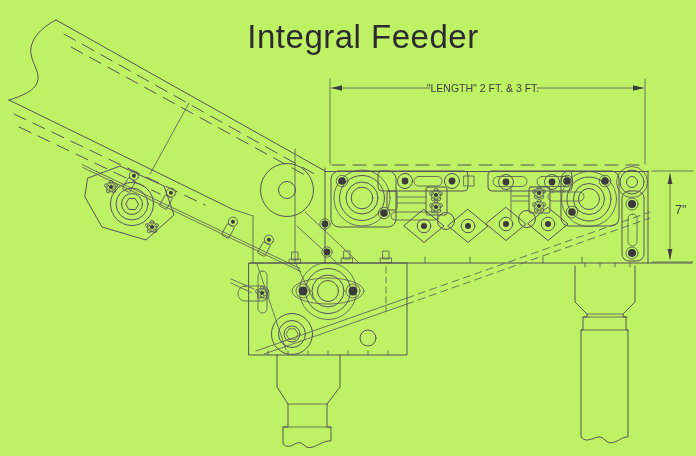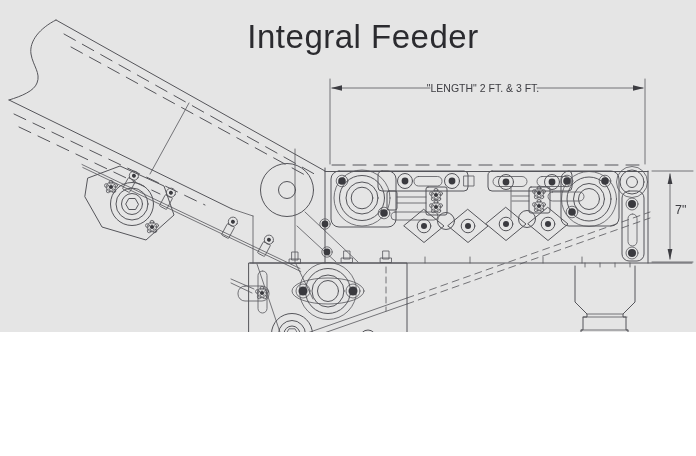--- a/index.html
+++ b/index.html
@@ -1,16 +1,16 @@
 <!DOCTYPE html>
 <html><head>
 <meta charset="utf-8">
 <style>
   html,body{margin:0;padding:0;background:#ffffff}
-  .stage{width:696px;height:332px;position:relative;background:#e5e5e5;overflow:hidden}
+  .stage{width:696px;height:456px;position:relative;background:#bef264;overflow:hidden}
   svg{display:block}
   .ln{fill:none;stroke:currentColor;stroke-width:1;stroke-linejoin:round;stroke-linecap:round}
   .thin{stroke-width:.8}
   .dk{fill:#3a3a3f;stroke:none}
   .dash{stroke-dasharray:13 8}
   .dash2{stroke-dasharray:7 5}
   .dash3{stroke-dasharray:6 4}
   .arrow{fill:#3d3d42;stroke:none}
   text{font-family:"Liberation Sans",sans-serif}
   .title{font-size:33px;fill:#2b2b2f;letter-spacing:.5px}

